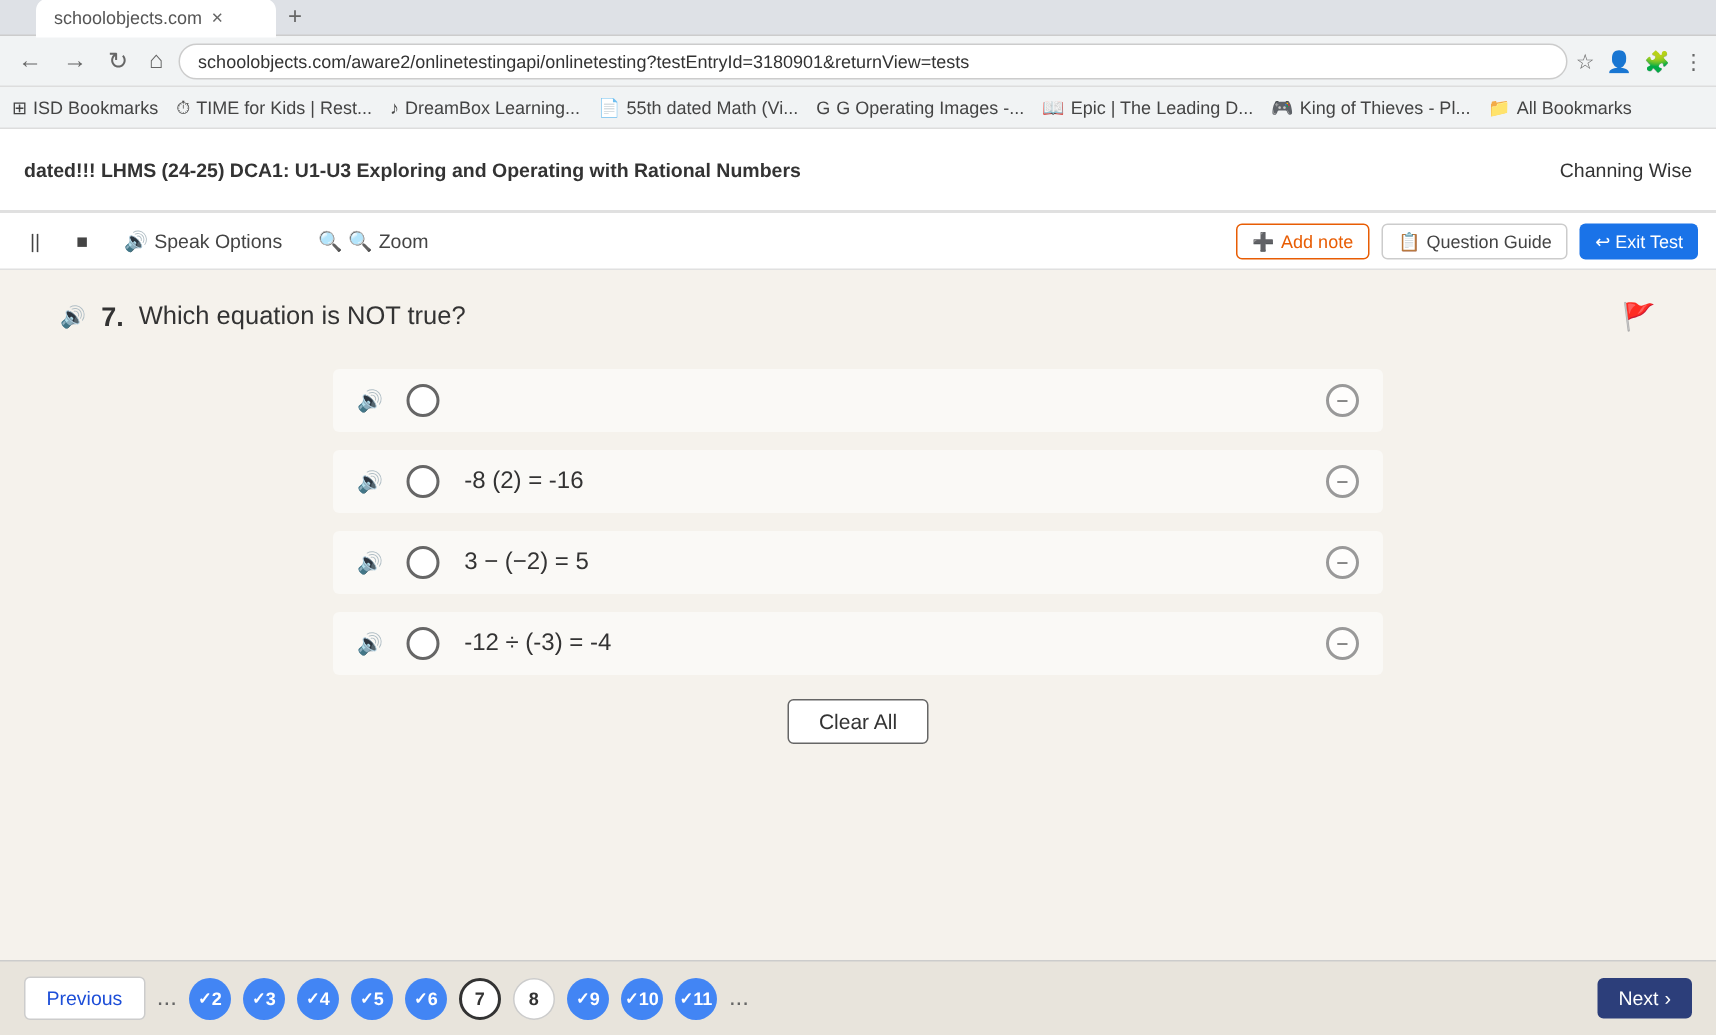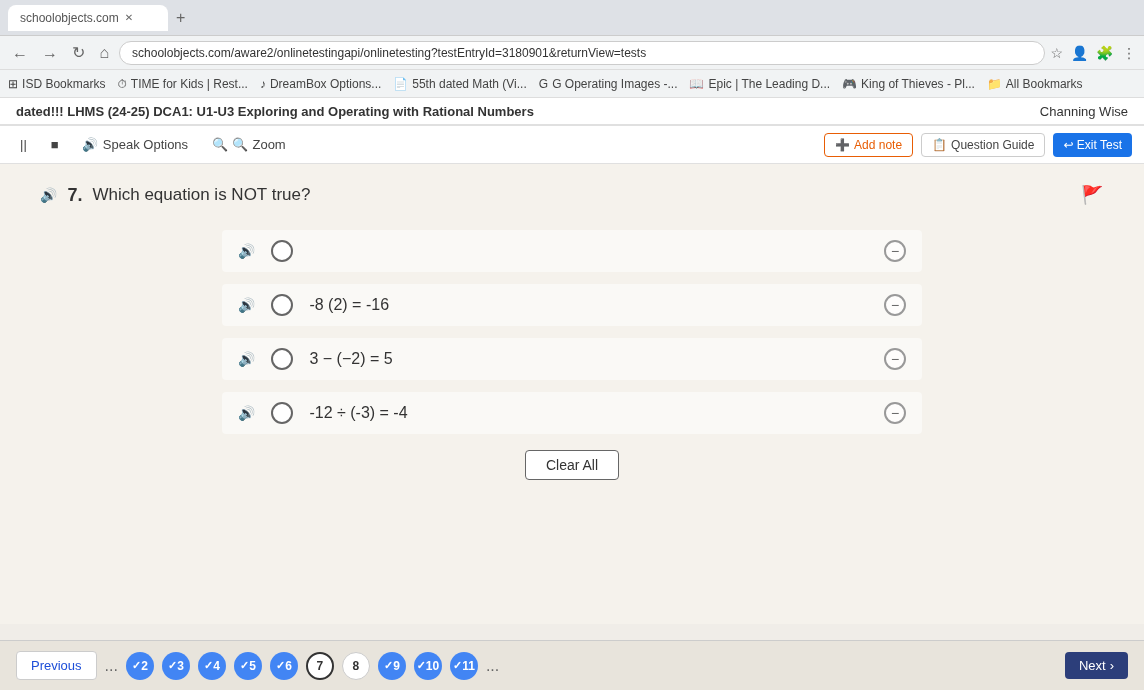--- a/index.html
+++ b/index.html
@@ -1,35 +1,35 @@
 <!DOCTYPE html>
 <html><head>
   <meta charset="utf-8">
   <style>
     * { margin: 0; padding: 0; box-sizing: border-box; }
     body { font-family: Arial, sans-serif; background: #f0ede8; width: 1144px; height: 690px; overflow: hidden; font-size: 14px; }
 
     
-    .browser-chrome { background: #dee1e6; height: 36px; display: flex; align-items: center; padding: 0 8px; gap: 8px; border-bottom: 1px solid #ccc; }
+    .browser-chrome { background: #dee1e6; height: 24px; display: flex; align-items: center; padding: 0 24px; gap: 8px; border-bottom: 1px solid #ccc; }
     .browser-tabs { display: flex; align-items: center; gap: 4px; }
     .browser-tab { background: #fff; border-radius: 8px 8px 0 0; padding: 6px 12px; font-size: 12px; display: flex; align-items: center; gap: 6px; min-width: 160px; }
     .tab-close { color: #666; font-size: 10px; cursor: pointer; }
     .new-tab { background: transparent; border: none; font-size: 16px; color: #666; cursor: pointer; padding: 0 4px; }
     
     .address-bar-row { background: #f1f3f4; height: 34px; display: flex; align-items: center; padding: 0 8px; gap: 6px; border-bottom: 1px solid #ddd; }
     .nav-btn { background: none; border: none; color: #666; font-size: 16px; cursor: pointer; padding: 2px 4px; }
     .address-bar { flex: 1; background: #fff; border: 1px solid #ccc; border-radius: 16px; padding: 4px 12px; font-size: 12px; color: #333; }
     .addr-icons { display: flex; gap: 8px; color: #666; font-size: 14px; }
 
     
     .bookmarks-bar { background: #f1f3f4; height: 28px; display: flex; align-items: center; padding: 0 8px; gap: 12px; border-bottom: 1px solid #ddd; font-size: 12px; color: #333; overflow: hidden; }
     .bookmark-item { display: flex; align-items: center; gap: 4px; cursor: pointer; white-space: nowrap; color: #444; }
 
     
-    .app-header { background: #fff; height: 28px; display: flex; align-items: center; padding: 0 16px; border-bottom: 2px solid #e0e0e0; gap: 16px; }
+    .app-header { background: #fff; height: 56px; display: flex; align-items: center; padding: 0 16px; border-bottom: 2px solid #e0e0e0; gap: 16px; }
     .app-title { font-size: 13px; font-weight: 600; color: #333; flex: 1; }
     .user-name { font-size: 13px; color: #333; margin-left: auto; }
 
     
     .toolbar { background: #fff; height: 38px; display: flex; align-items: center; padding: 0 12px; gap: 8px; border-bottom: 1px solid #e0e0e0; }
     .toolbar-btn { background: none; border: none; font-size: 13px; color: #444; cursor: pointer; display: flex; align-items: center; gap: 4px; padding: 4px 8px; border-radius: 4px; }
     .toolbar-right { margin-left: auto; display: flex; gap: 8px; }
     .action-btn { background: none; border: 1px solid #ccc; border-radius: 4px; padding: 4px 10px; font-size: 12px; color: #444; cursor: pointer; display: flex; align-items: center; gap: 4px; }
     .add-note-btn { color: #e85d04; border-color: #e85d04; }
     .exit-btn { background: #1a73e8; color: #fff; border: none; border-radius: 4px; padding: 4px 10px; font-size: 12px; cursor: pointer; }
@@ -97,21 +97,21 @@
   <span class="bookmark-item">
     <span>⊞</span>
     <span>ISD Bookmarks</span>
   </span>
   <span class="bookmark-item">
     <span>⏱</span>
     <span>TIME for Kids | Rest...</span>
   </span>
   <span class="bookmark-item">
     <span>♪</span>
-    <span>DreamBox Options...</span>
+    <span>DreamBox Learning...</span>
   </span>
   <span class="bookmark-item">
     <span>📄</span>
     <span>55th dated Math (Vi...</span>
   </span>
   <span class="bookmark-item">
     <span>G</span>
     <span>G Operating Images -...</span>
   </span>
   <span class="bookmark-item">

